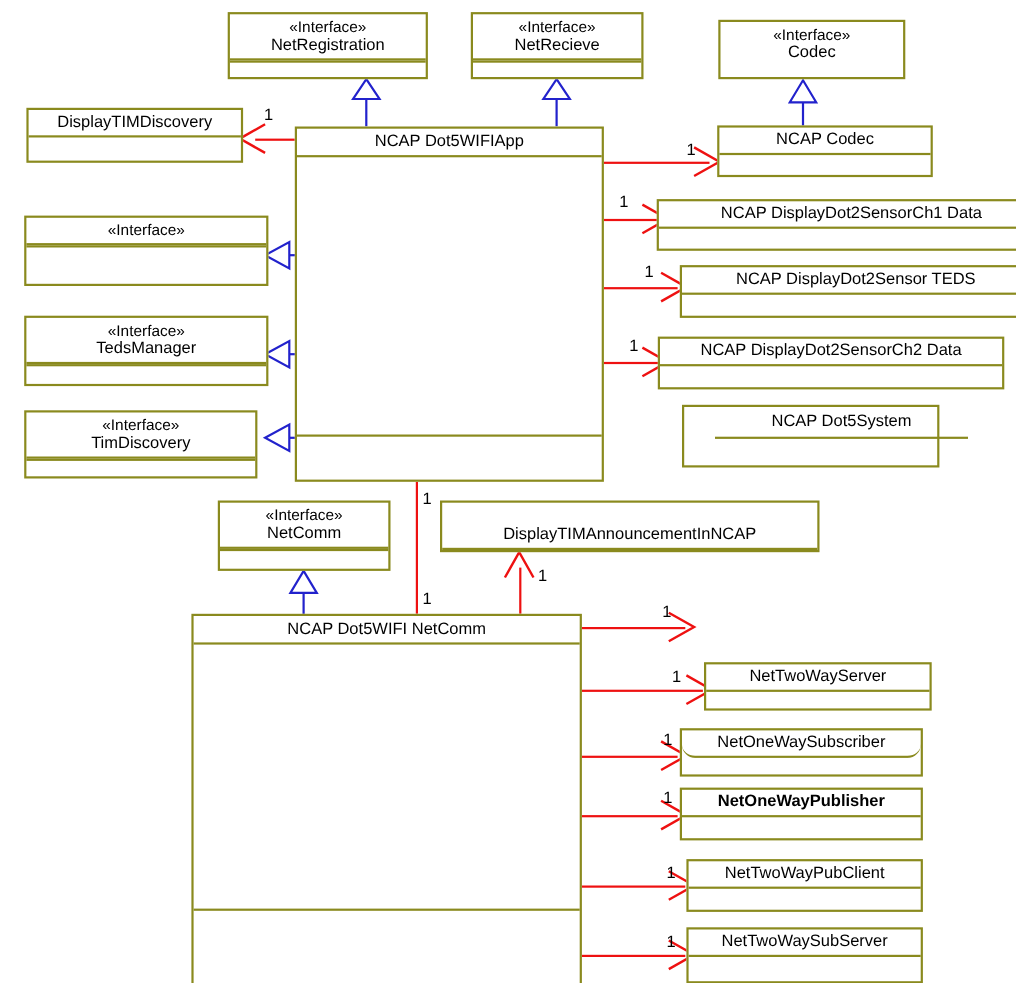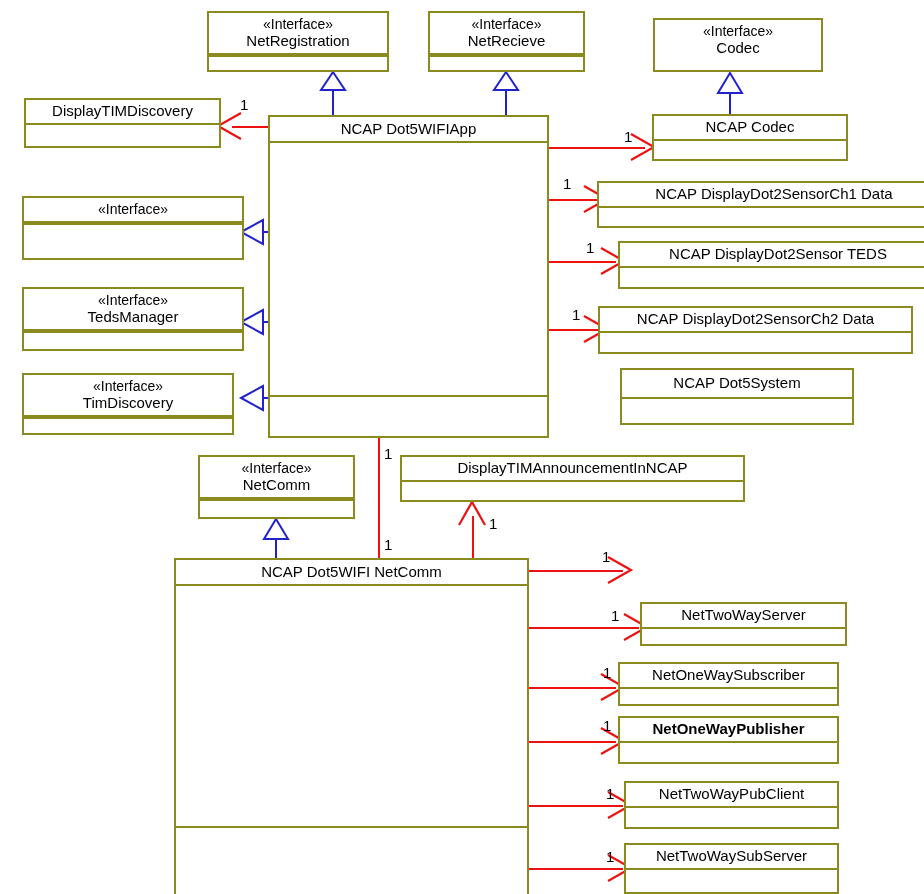--- a/index.html
+++ b/index.html
@@ -16,21 +16,20 @@
     font-family: "Liberation Sans", sans-serif;
   }
 
   
   .uml-class {
     position: absolute;
     box-sizing: border-box;
     border: 2px solid #8a8a1e;
     background: #ffffff;
     z-index: 5;
-    align-items: flex-end;
   }
   .uml-class .uml-title {
     box-sizing: border-box;
     width: 100%;
     border-bottom: 2px solid #8a8a1e;
     text-align: center;
     color: #000000;
     font-size: 15px;
     line-height: 17px;
     white-space: nowrap;
@@ -343,21 +342,21 @@
 
   <div class="uml-class tall" style="left:198px; top:455px; width:157px; height:64px;">
     <div class="uml-title">
       <span class="uml-stereotype">«Interface»</span>
       <span class="uml-name">NetComm</span>
     </div>
     <div class="uml-ops"></div>
   </div>
 
   <div class="uml-class tall" style="left:400px; top:455px; width:345px; height:47px;">
-    <div class="uml-title" style="padding-top:2px;">
+    <div class="uml-title" style="padding-top:20px;">
       <span class="uml-name">DisplayTIMAnnouncementInNCAP</span>
     </div>
     <div class="uml-ops" style="border-top:none;"></div>
   </div>
 
   <div class="uml-class tall" style="left:174px; top:558px; width:355px; height:340px;">
     <div class="uml-title" style="padding-top:3px;">
       <span class="uml-name">NCAP Dot5WIFI NetComm</span>
     </div>
     <div class="uml-attrs" style="height:244px;"></div>
@@ -366,21 +365,21 @@
 
 
   <div class="uml-class tall" style="left:640px; top:602px; width:207px; height:44px;">
     <div class="uml-title" style="padding-top:2px;">
       <span class="uml-name">NetTwoWayServer</span>
     </div>
     <div class="uml-ops" style="border-top:none;"></div>
   </div>
 
   <div class="uml-class tall" style="left:618px; top:662px; width:221px; height:44px;">
-    <div class="uml-title" style="padding-top:2px;">
+    <div class="uml-title" style="padding-top:2px;border-radius:12px;">
       <span class="uml-name">NetOneWaySubscriber</span>
     </div>
     <div class="uml-ops" style="border-top:none;"></div>
   </div>
 
   <div class="uml-class tall" style="left:618px; top:716px; width:221px; height:48px;">
     <div class="uml-title" style="padding-top:2px;font-weight:bold;">
       <span class="uml-name">NetOneWayPublisher</span>
     </div>
     <div class="uml-ops" style="border-top:none;"></div>

